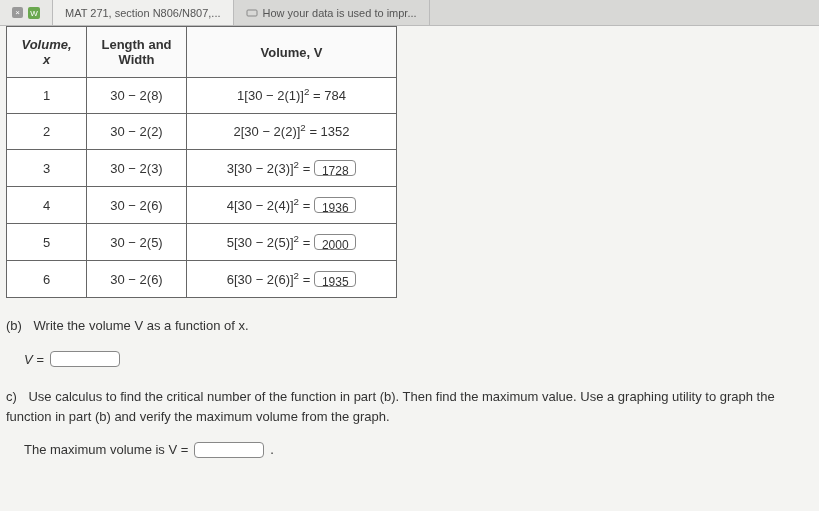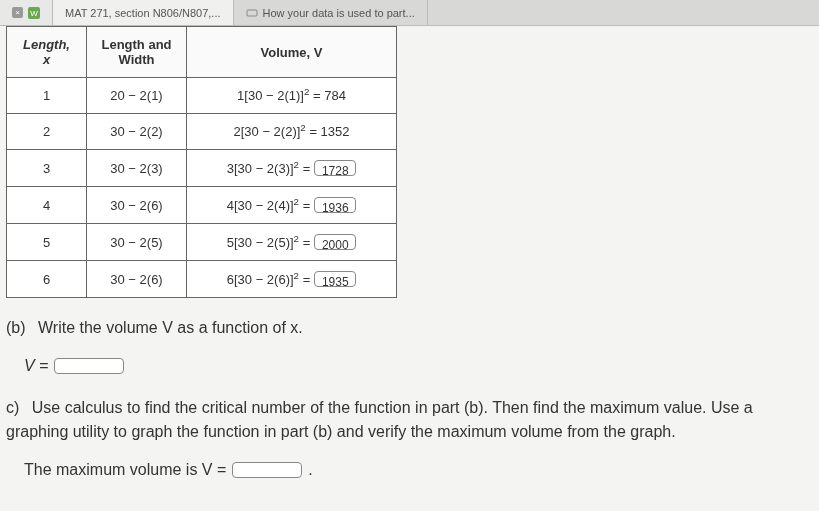--- a/index.html
+++ b/index.html
@@ -65,21 +65,21 @@
       height: 16px;
       background: #fff;
       font-size: 12px;
       text-align: center;
       line-height: 16px;
     }
     .inp.empty { min-width: 70px; }
     sup { font-size: 0.75em; vertical-align: super; line-height: 0; }
     .q {
       margin: 18px 0 0 0;
-      font-size: 16px;
+      font-size: 13px;
       line-height: 1.5;
     }
     .q .lbl { display: inline-block; margin-right: 8px; }
     .ans-line { margin: 14px 0 0 18px; display: flex; align-items: center; gap: 6px; }
     .ital { font-style: italic; }
     .row-flex { display: flex; align-items: center; justify-content: center; gap: 4px; white-space: nowrap; }
   </style>
 </head>
 <body>
 
@@ -95,38 +95,38 @@
   </div>
   <div class="tab wide">
     <span>MAT 271, section N806/N807,...</span>
   </div>
   <div class="tab">
     <span class="tab-icon">
       <svg viewBox="0 0 12 12" width="12" height="12">
           <rect x="1" y="3" width="10" height="6" rx="1" fill="none" stroke="#888"></rect>
         </svg>
     </span>
-    <span>How your data is used to part...</span>
+    <span>How your data is used to impr...</span>
   </div>
 </div>
 
 <div class="content">
 
   <table class="vol">
     <thead>
       <tr>
-        <th class="h1"><span class="ital">Length, x</span></th>
+        <th class="h1"><span class="ital">Volume, x</span></th>
         <th class="h2">Length and Width</th>
         <th class="h3"><span>Volume, V</span></th>
       </tr>
     </thead>
     <tbody id="tbody">
         <tr>
           <td>1</td>
-          <td>20 − 2(1)</td>
+          <td>30 − 2(8)</td>
           <td>
             <div class="row-flex">
               <span>1[30 − 2(1)]<sup>2</sup> = 784</span>
             </div>
           </td>
         </tr>
         <tr>
           <td>2</td>
           <td>30 − 2(2)</td>
           <td>

